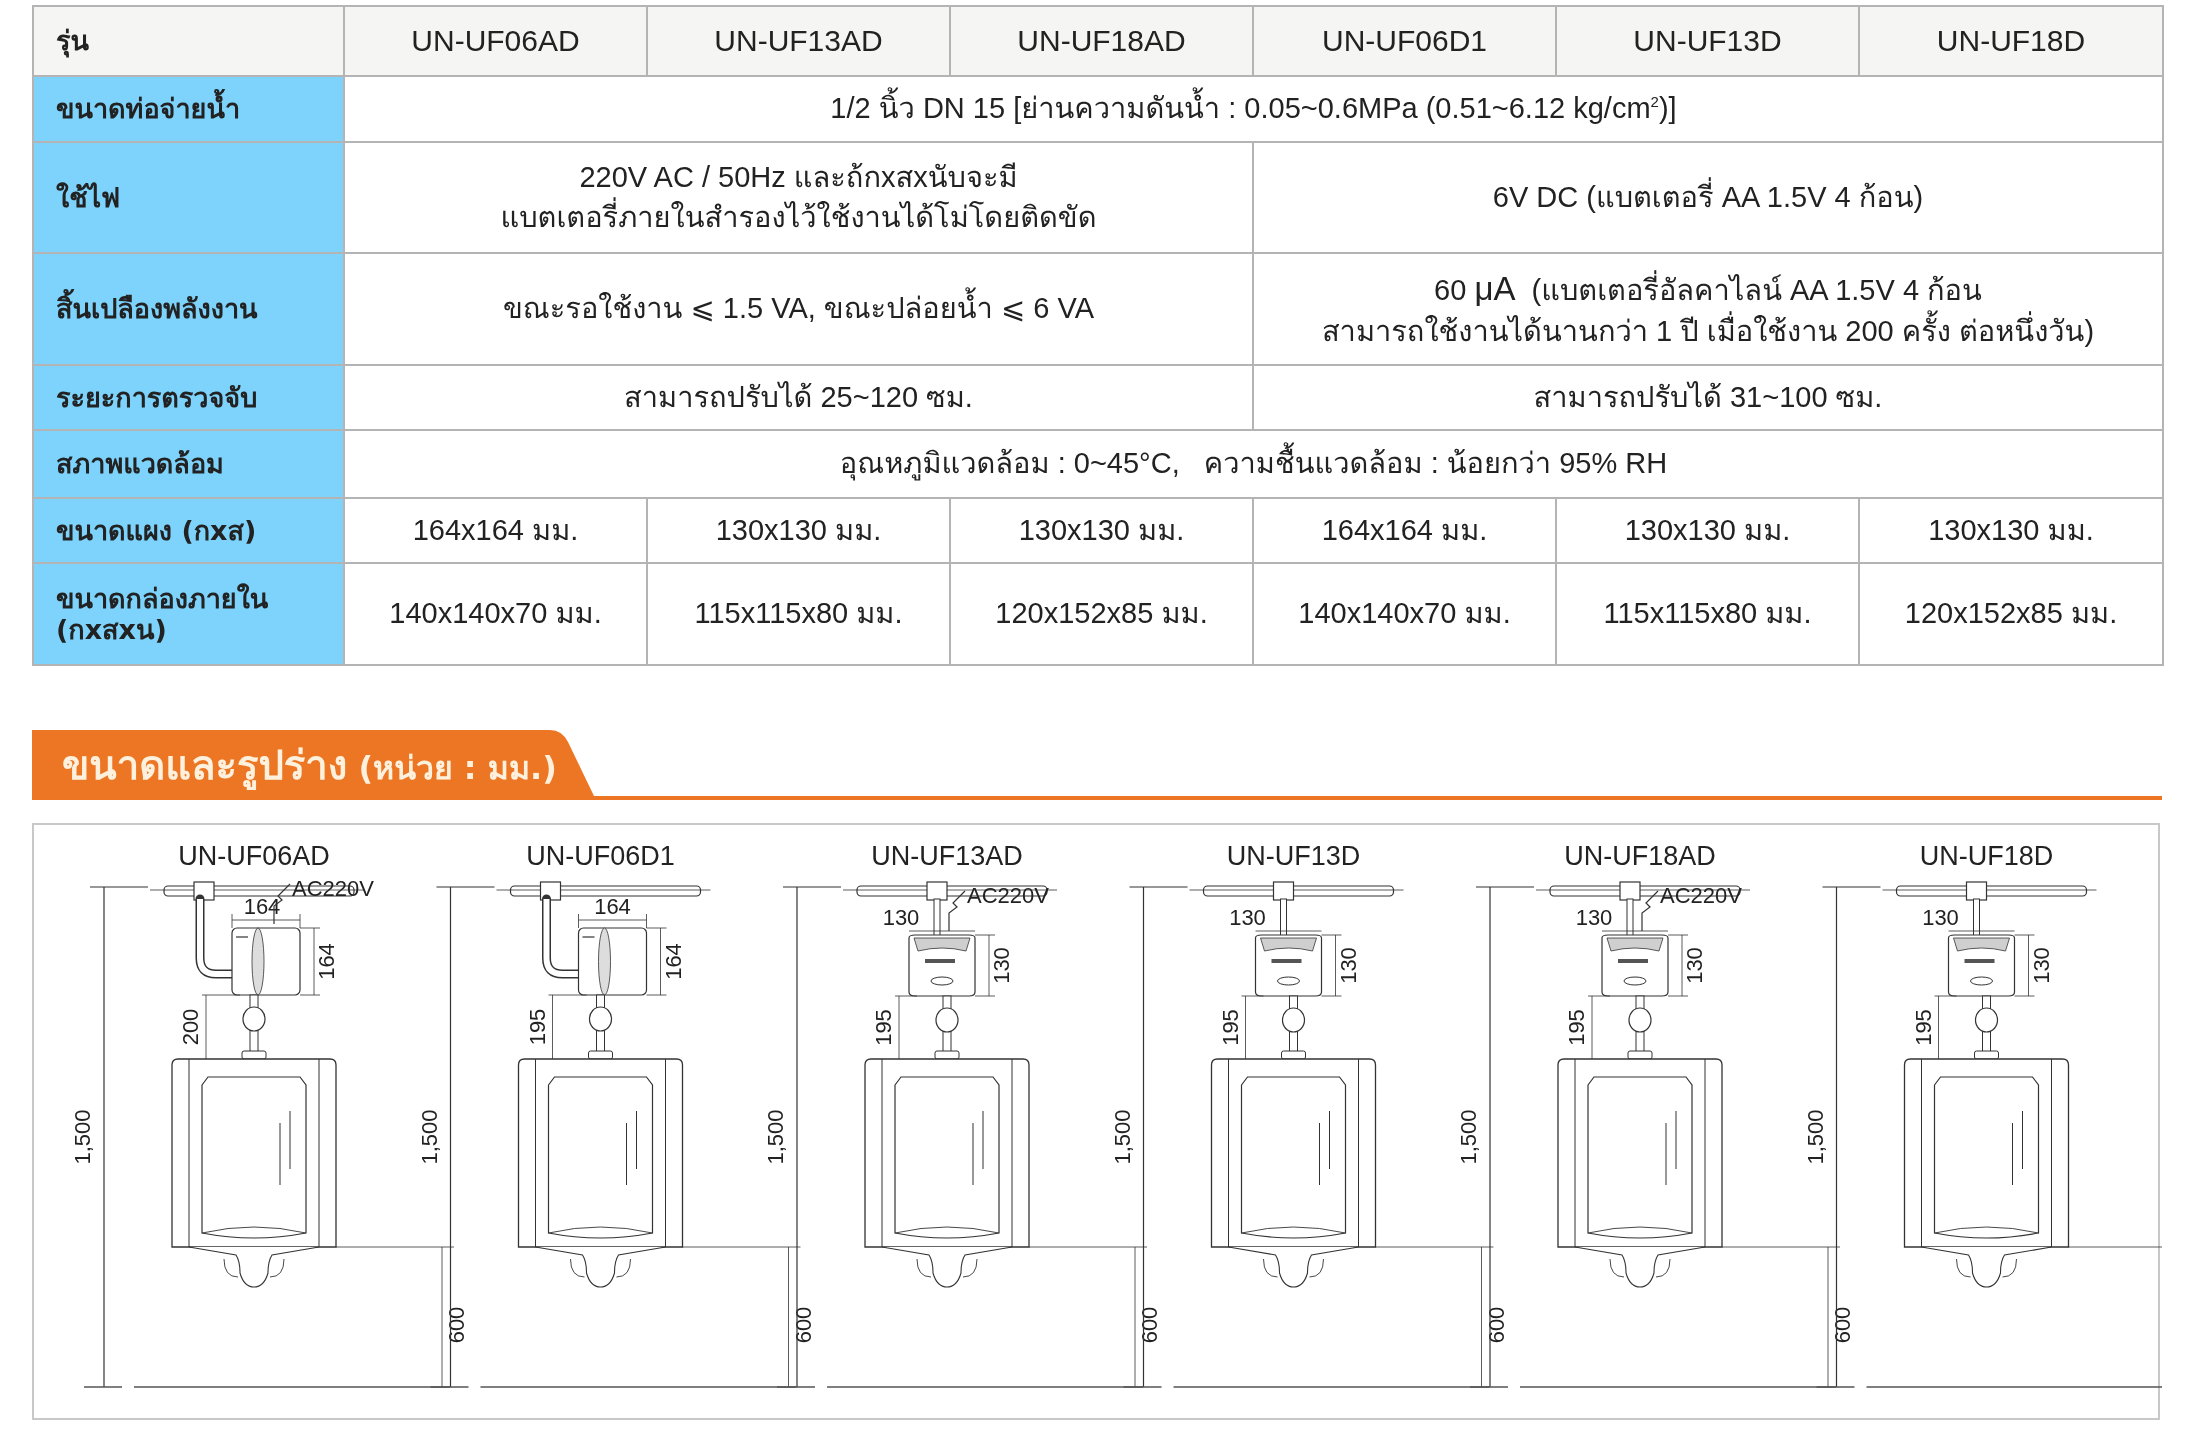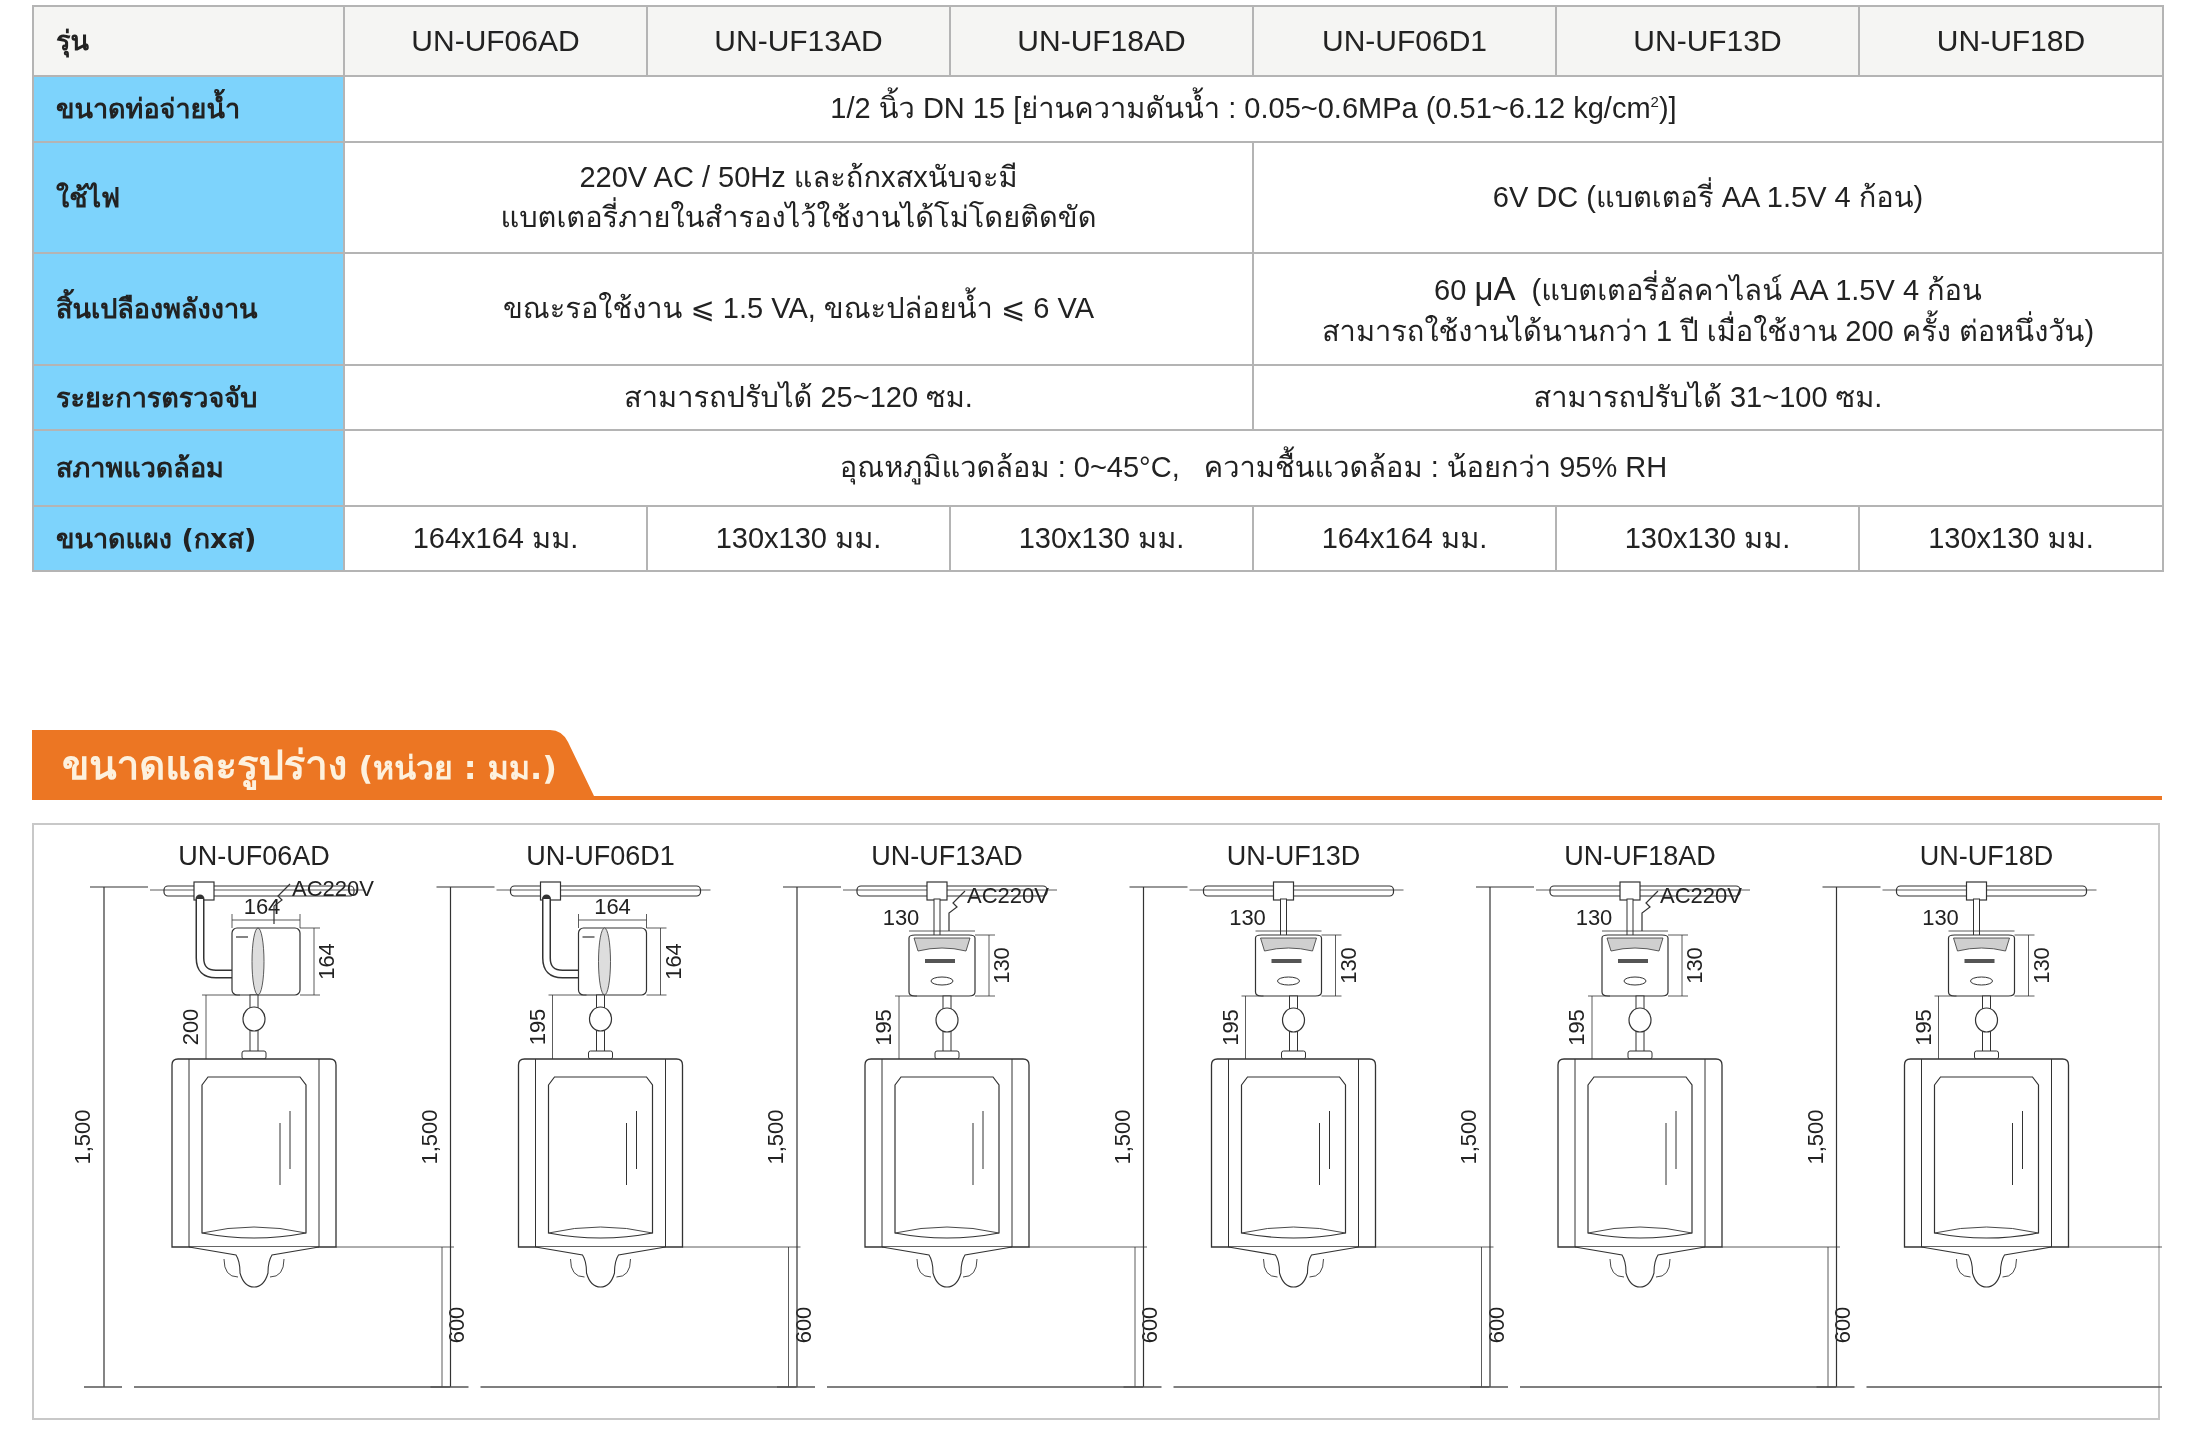--- a/index.html
+++ b/index.html
@@ -61,32 +61,44 @@
     <td colspan="3">
           <div><span>60 </span><span class="mu">μA</span><span style="white-space:pre">  (แบตเตอรี่อัลคาไลน์ AA 1.5V 4 ก้อน</span></div>
           <div>สามารถใช้งานได้นานกว่า 1 ปี เมื่อใช้งาน 200 ครั้ง ต่อหนึ่งวัน)</div>
         </td>
   </tr>
   <tr style="height:65px">
     <td class="lbl">ระยะการตรวจจับ</td>
     <td colspan="3">สามารถปรับได้ 25~120 ซม.</td>
     <td colspan="3">สามารถปรับได้ 31~100 ซม.</td>
   </tr>
-  <tr style="height:76px">
+  <tr style="height:68px">
     <td class="lbl">สภาพแวดล้อม</td>
     <td colspan="6" style="white-space:pre">อุณหภูมิแวดล้อม : 0~45°C,   ความชื้นแวดล้อม : น้อยกว่า 95% RH</td>
   </tr>
   <tr style="height:65px">
     <td class="lbl">ขนาดแผง (กxส)</td>
     <td>164x164 มม.</td>
     <td>130x130 มม.</td>
     <td>130x130 มม.</td>
     <td>164x164 มม.</td>
     <td>130x130 มม.</td>
     <td>130x130 มม.</td>
+  </tr>
+  <tr style="height:102px">
+    <td class="lbl">
+          <div>ขนาดกล่องภายใน</div>
+          <div>(กxสxน)</div>
+        </td>
+    <td>140x140x70 มม.</td>
+    <td>115x115x80 มม.</td>
+    <td>120x152x85 มม.</td>
+    <td>140x140x70 มม.</td>
+    <td>115x115x80 มม.</td>
+    <td>120x152x85 มม.</td>
   </tr>
 </tbody>
   </table>
 
 <div class="section-band">
   <svg width="2130" height="70">
     <path id="tab-shape" d="M0 0 H518 Q530 0 536 12 L562 66 H2130 V70 H0 Z" fill="#ec7623"></path>
   </svg>
   <div class="section-title"><span>ขนาดและรูปร่าง</span><span class="unit"> (หน่วย : มม.)</span></div>
 </div>

